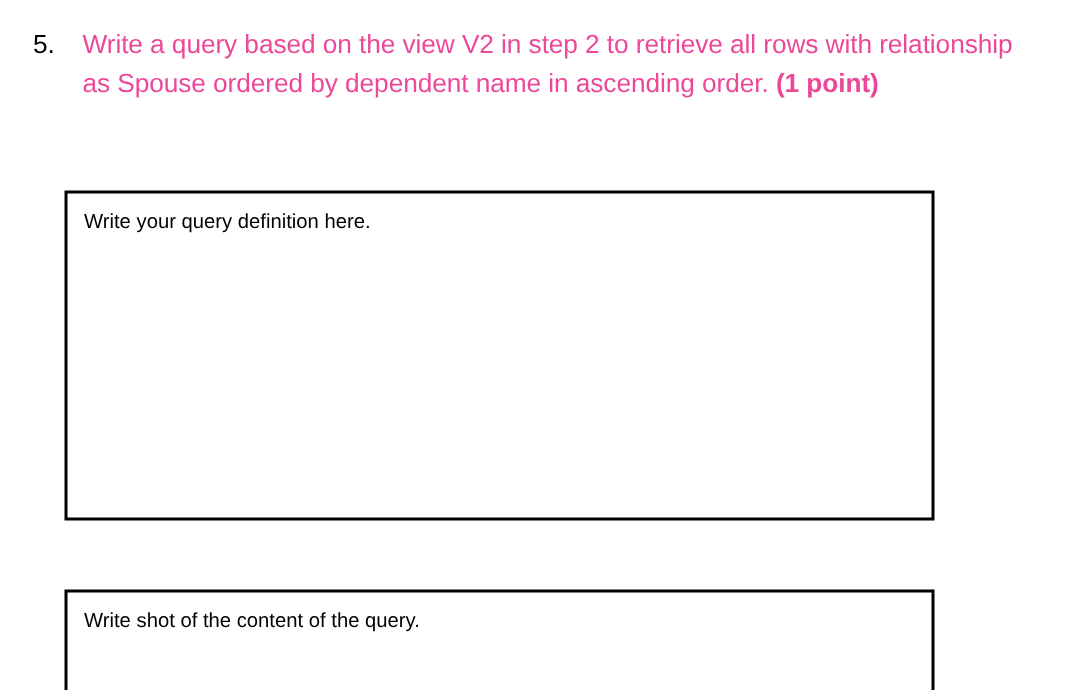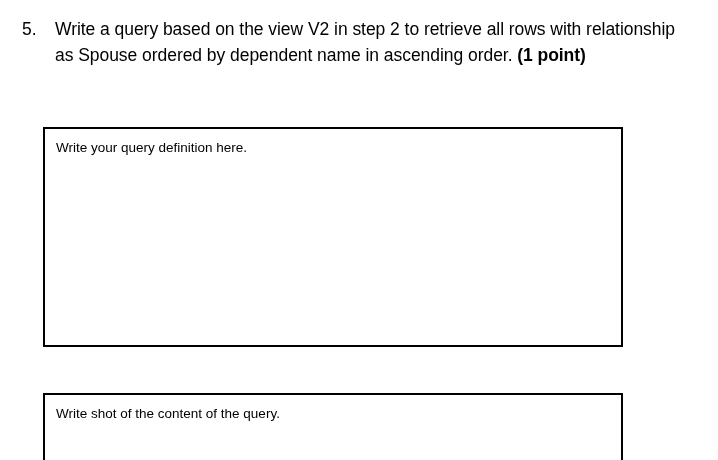--- a/index.html
+++ b/index.html
@@ -37,21 +37,21 @@
     width: 33px;
     font-size: 17.5px;
     line-height: 26px;
     color: #000;
     white-space: nowrap;
   }
   .question-text {
     flex: 1 1 auto;
     font-size: 17.5px;
     line-height: 26px;
-    color: #000000;
+    color: #ec4899;
     letter-spacing: -0.05px;
   }
   .question-text .points {
     font-weight: bold;
   }
 
   
   .answer-box {
     position: absolute;
     box-sizing: border-box;

